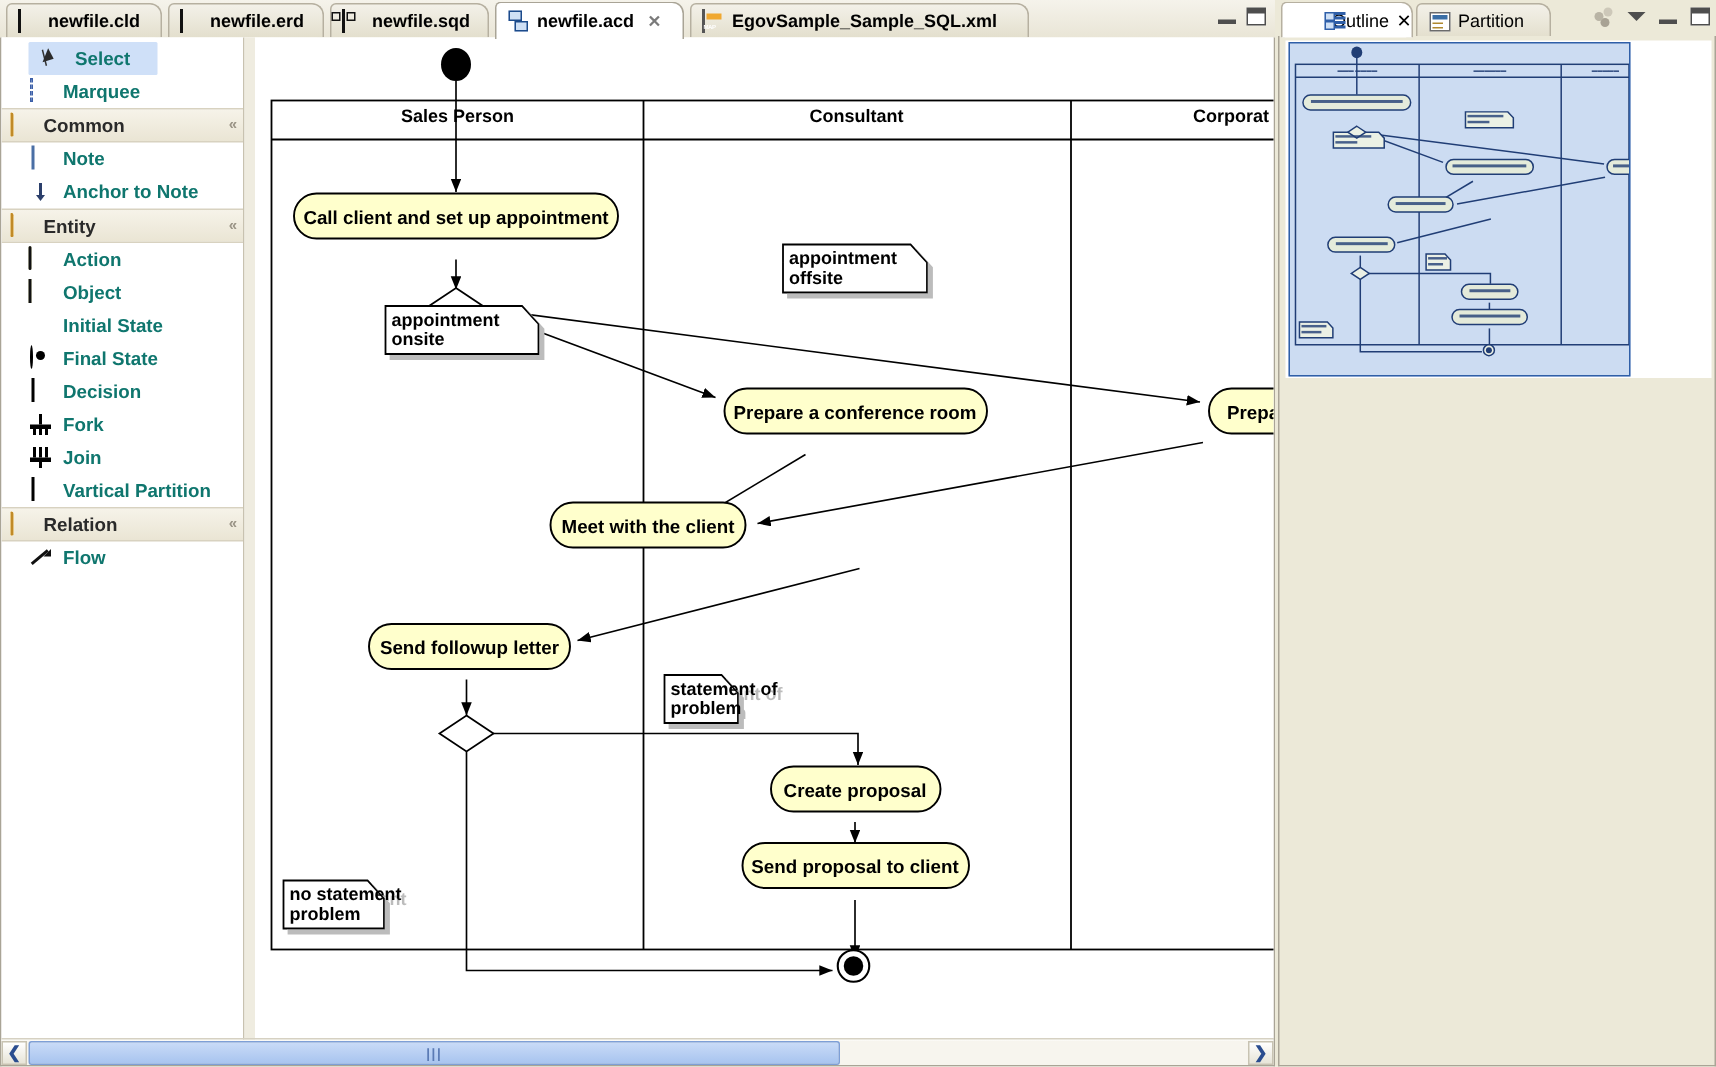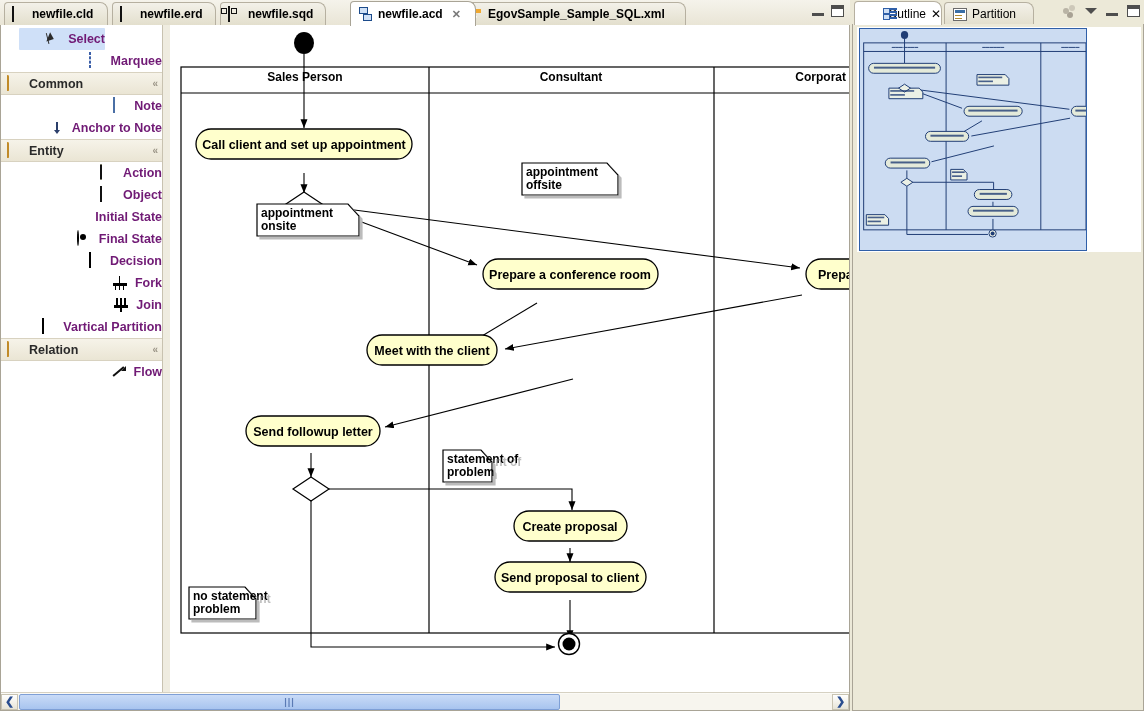--- a/index.html
+++ b/index.html
@@ -76,21 +76,21 @@
 
   
   .palette {
     position: absolute; left: 0; top: 0; width: 162px; height: 684px;
     background: #ffffff; border-right: 1px solid #c8c2b0;
     overflow: hidden;
   }
   .pal-tools { padding-top: 3px; }
   .pal-item {
     height: 22px; display: flex; align-items: center; gap: 7px;
-    padding-left: 18px; font-size: 12.5px; color: #701a75; justify-content: flex-end;
+    padding-left: 18px; font-size: 12.5px; color: #0f766e;
   }
   .pal-item.selected { background: #cfe0f8; width: 86px; margin-left: 18px; padding-left: 8px; border-radius: 1px; }
   .pal-item .plabel { line-height: 1; }
   .pal-header {
     height: 23px; display: flex; align-items: center; gap: 6px;
     padding: 0 6px 0 6px;
     background: linear-gradient(#f6f3e9, #eae5d4);
     border-top: 1px solid #d8d2c0; border-bottom: 1px solid #d8d2c0;
     font-size: 12.5px; color: #2a2a2a;
   }
@@ -215,21 +215,21 @@
       <div class="tab" style="left:112px;width:104px;">
         <span class="ticon"><span class="ic-erd"></span></span>
         <span>newfile.erd</span>
       </div>
 
       <div class="tab" style="left:220px;width:106px;">
         <span class="ticon"><span class="ic-sqd"></span></span>
         <span>newfile.sqd</span>
       </div>
 
-      <div class="tab active" style="left:330px;width:126px;margin-left:20px;">
+      <div class="tab active" style="left:330px;width:126px;">
         <span class="ticon"><span class="ic-acd"></span></span>
         <span>newfile.acd</span>
         <span class="tclose">✕</span>
       </div>
 
       <div class="tab" style="left:460px;width:226px;">
         <span class="ticon"><span class="ic-xml"></span></span>
         <span>EgovSample_Sample_SQL.xml</span>
       </div>
 

